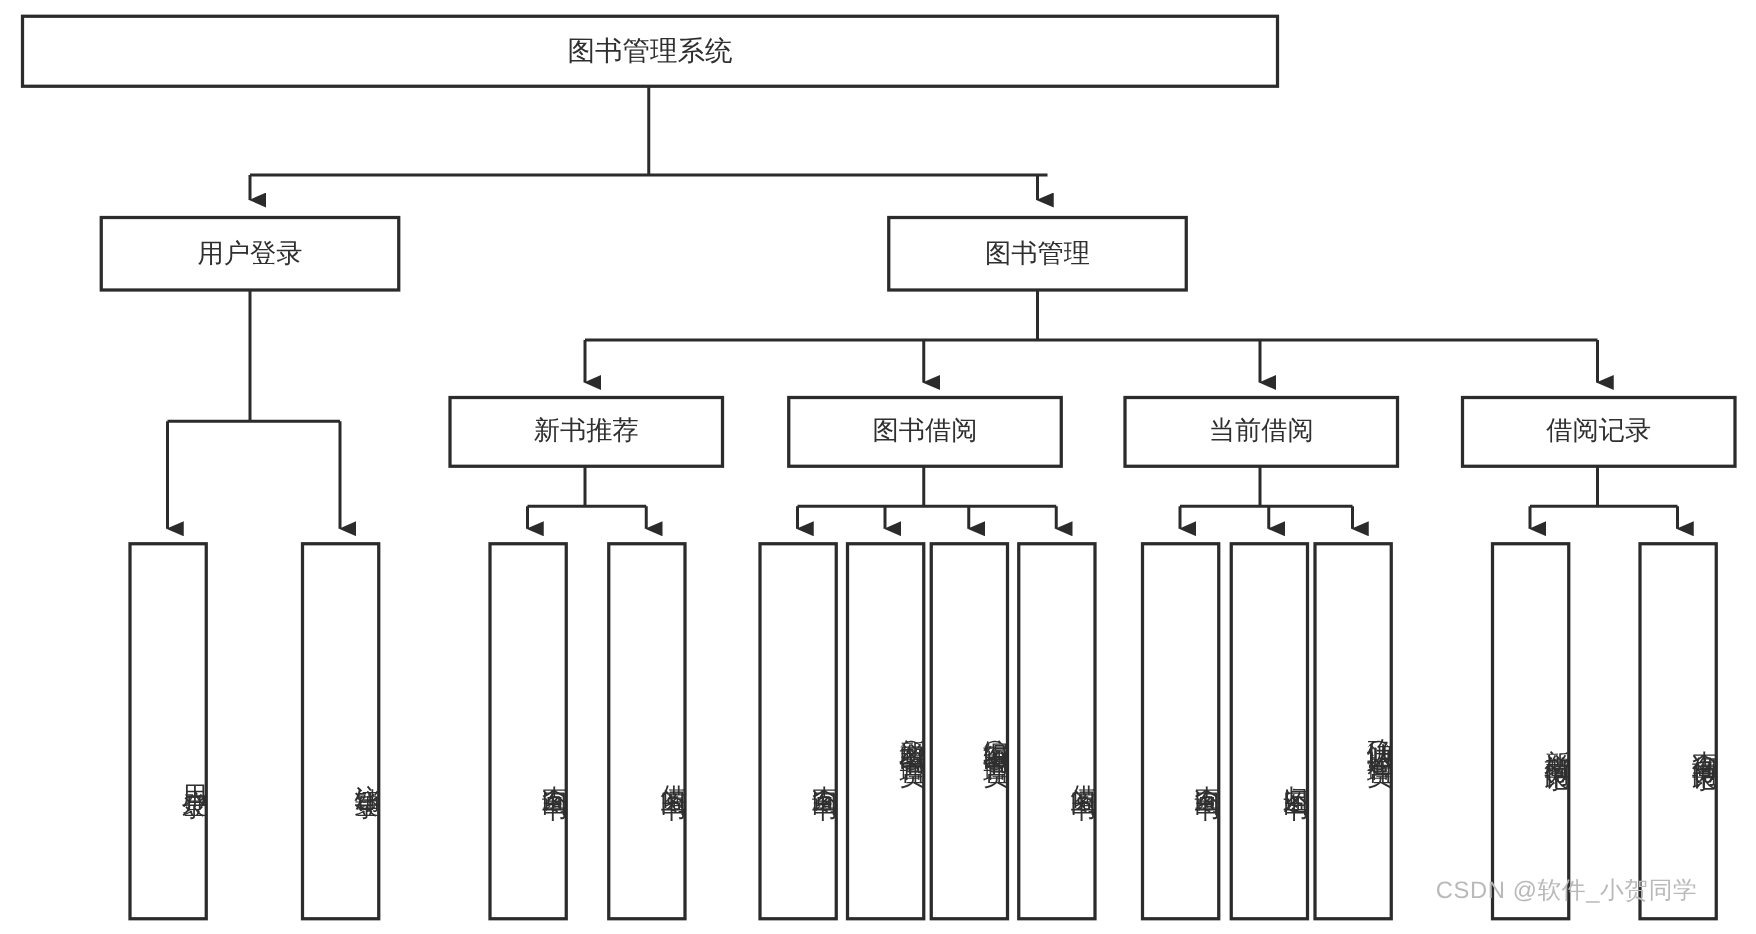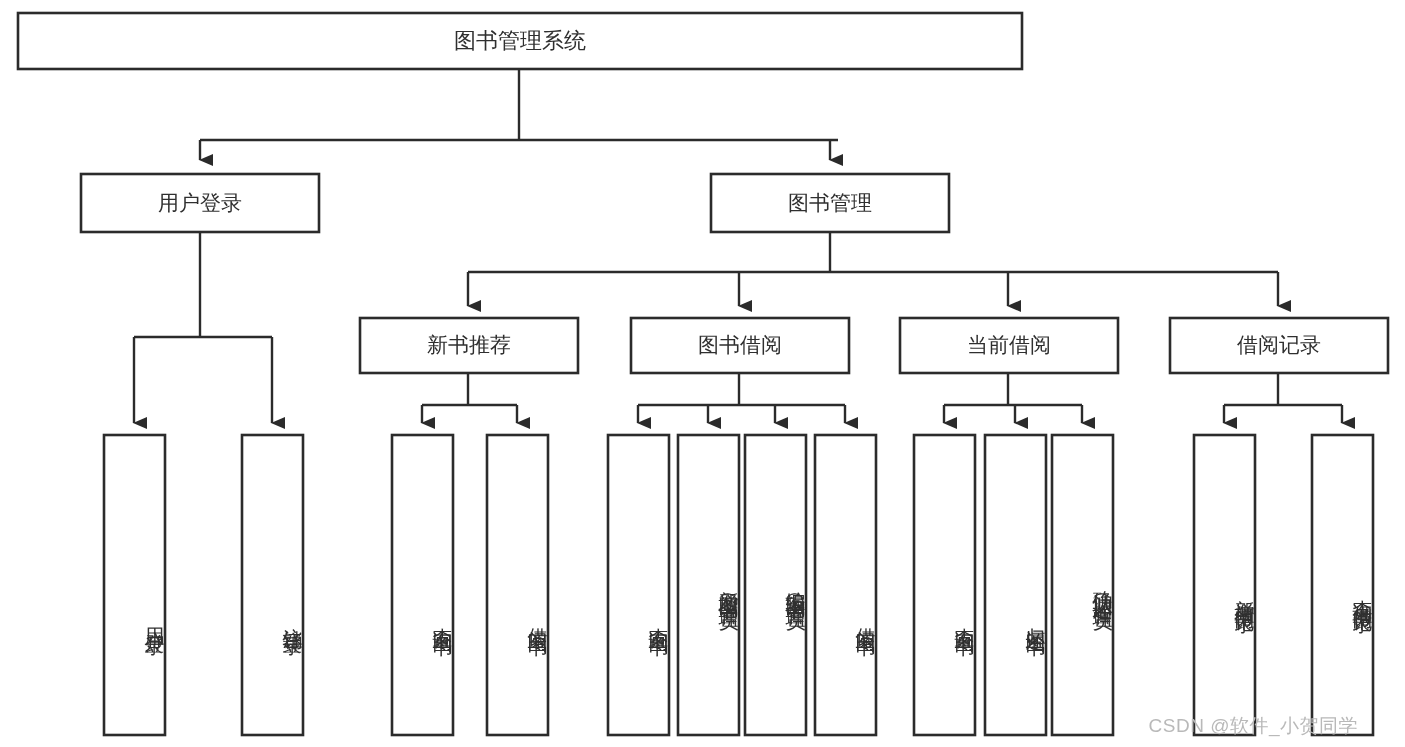--- a/index.html
+++ b/index.html
@@ -63,21 +63,21 @@
     text-align: center;
     display: flex;
     align-items: flex-start;
     justify-content: center;
     pointer-events: none;
     white-space: nowrap;
   }
   .watermark {
     position: absolute;
     right: 12px;
-    bottom: 8px;
+    bottom: 22px;
     font-family: "Liberation Sans", "DejaVu Sans", sans-serif;
     font-size: 19px;
     color: #b9b9b9;
     letter-spacing: 0.5px;
     white-space: nowrap;
   }
 </style>
 </head>
 <body>
 

